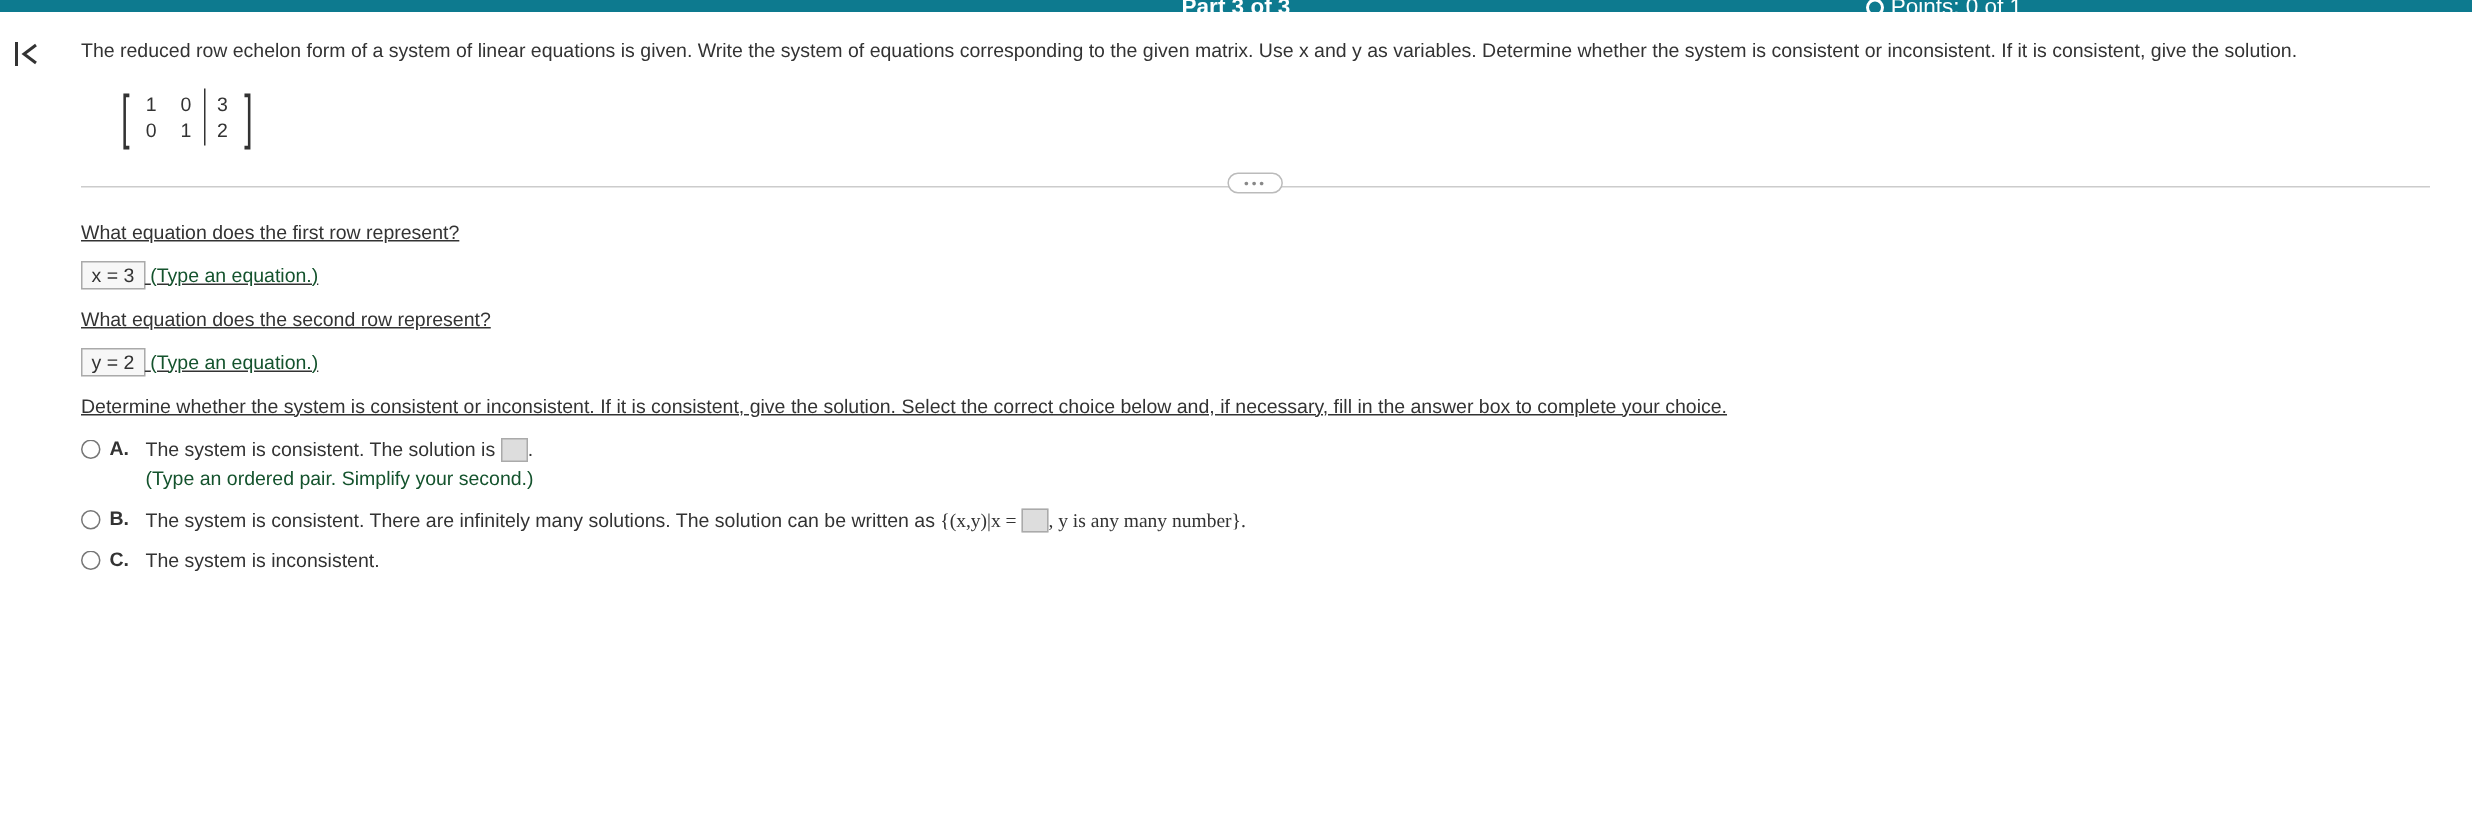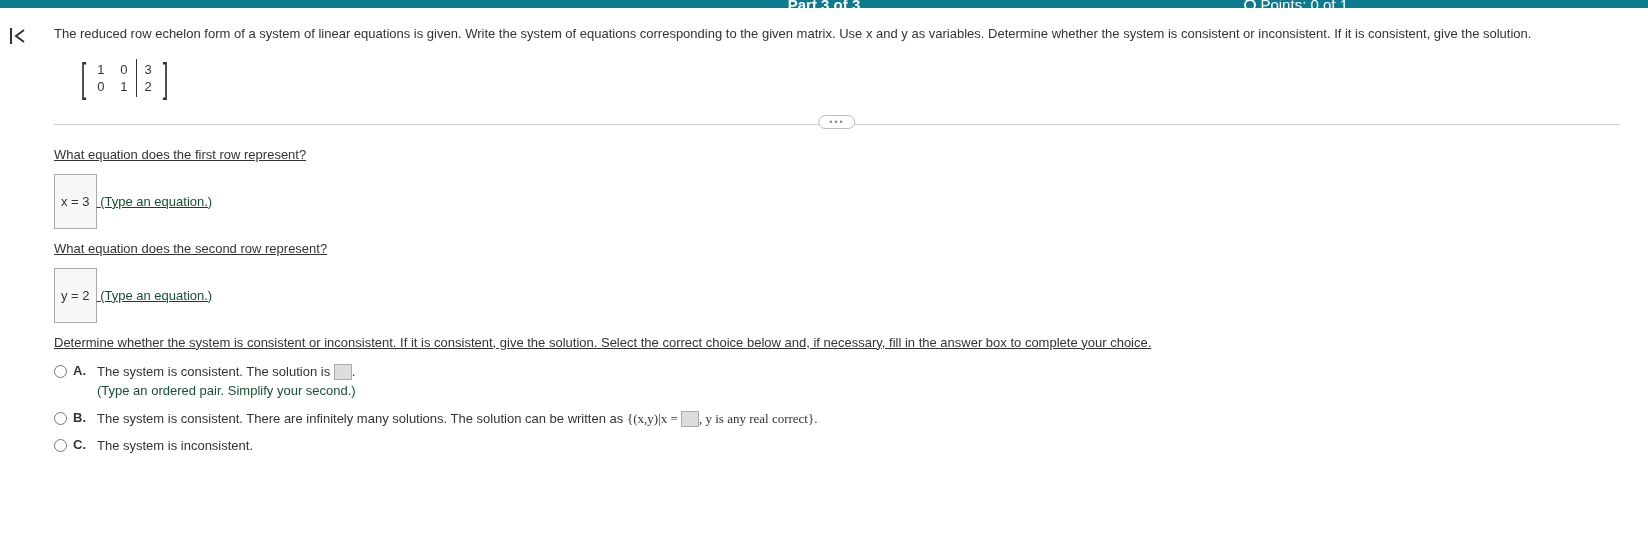--- a/index.html
+++ b/index.html
@@ -99,21 +99,21 @@
     .qa-section p {
       margin-bottom: 12px;
       font-size: 13px;
       color: #333;
       text-decoration: underline;
     }
     .answer-input {
       display: inline-block;
       border: 1px solid #aaa;
       background: #f7f7f7;
-      padding: 19px 6px;
+      padding: 1px 6px;
       font-size: 13px;
       min-width: 32px;
       font-family: inherit;
     }
     .hint {
       color: #14532d;
     }
     .choices {
       margin-top: 6px;
     }
@@ -217,21 +217,21 @@
           <div class="choice-body">
             <span>The system is consistent. The solution is </span><span class="blank-box"></span><span>.</span><br>
             <span class="hint">(Type an ordered pair. Simplify your second.)</span>
           </div>
         </div>
 
         <div class="choice">
           <input type="radio" name="ans" style="">
           <span class="choice-letter">B.</span>
           <div class="choice-body">
-            <span>The system is consistent. There are infinitely many solutions. The solution can be written as </span><span class="set-notation">{(x,y)|x = </span><span class="blank-box"></span><span class="set-notation">, y is any real correct}.</span><br>
+            <span>The system is consistent. There are infinitely many solutions. The solution can be written as </span><span class="set-notation">{(x,y)|x = </span><span class="blank-box"></span><span class="set-notation">, y is any many number}.</span><br>
           </div>
         </div>
 
         <div class="choice">
           <input type="radio" name="ans" style="">
           <span class="choice-letter">C.</span>
           <div class="choice-body">
             <span>The system is inconsistent.</span>
           </div>
         </div>

